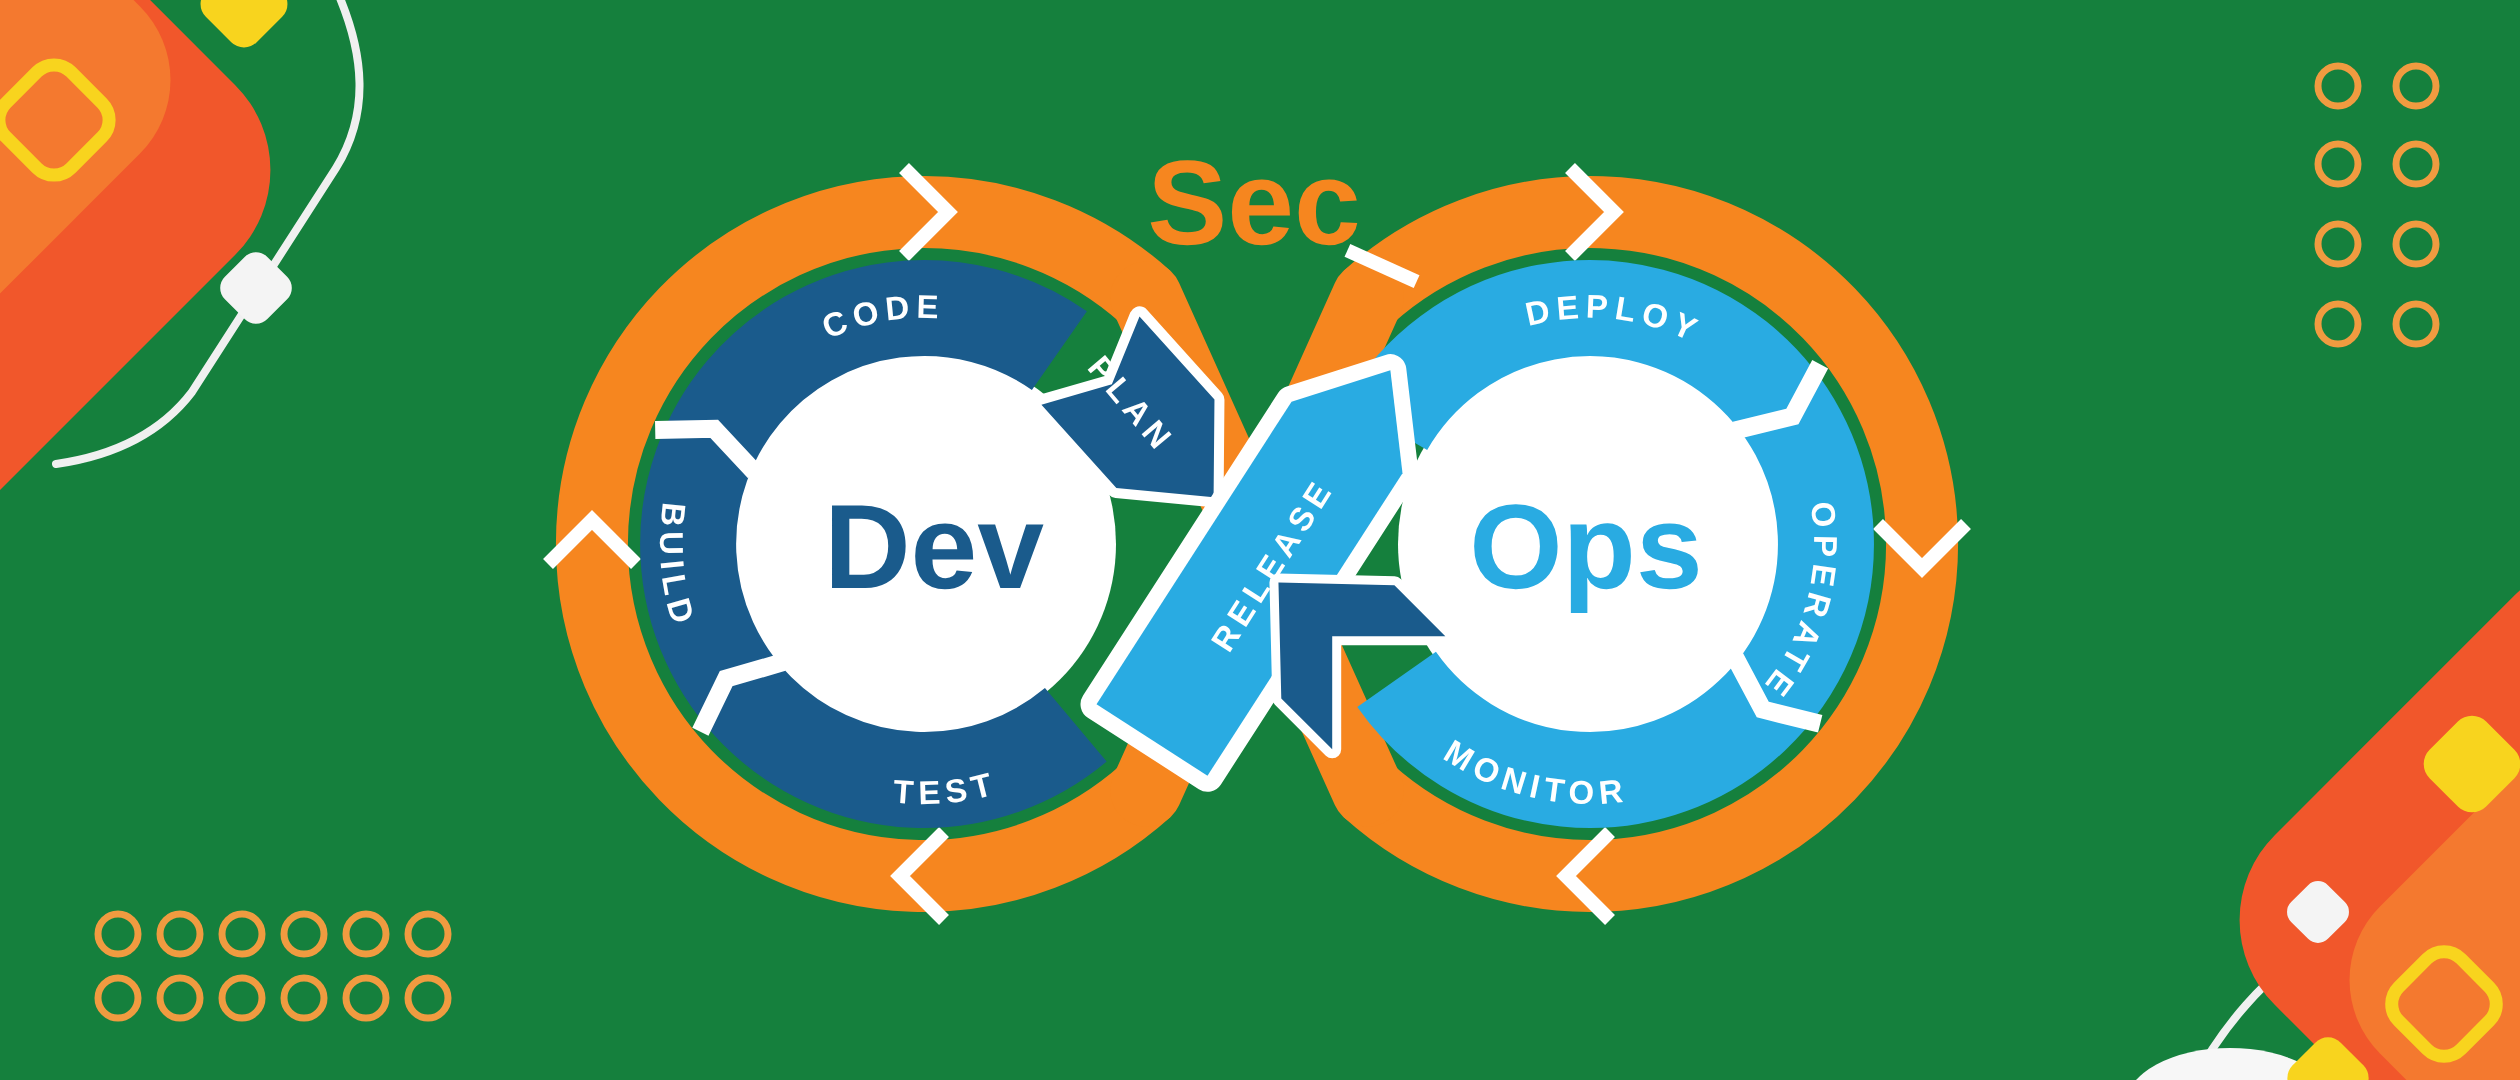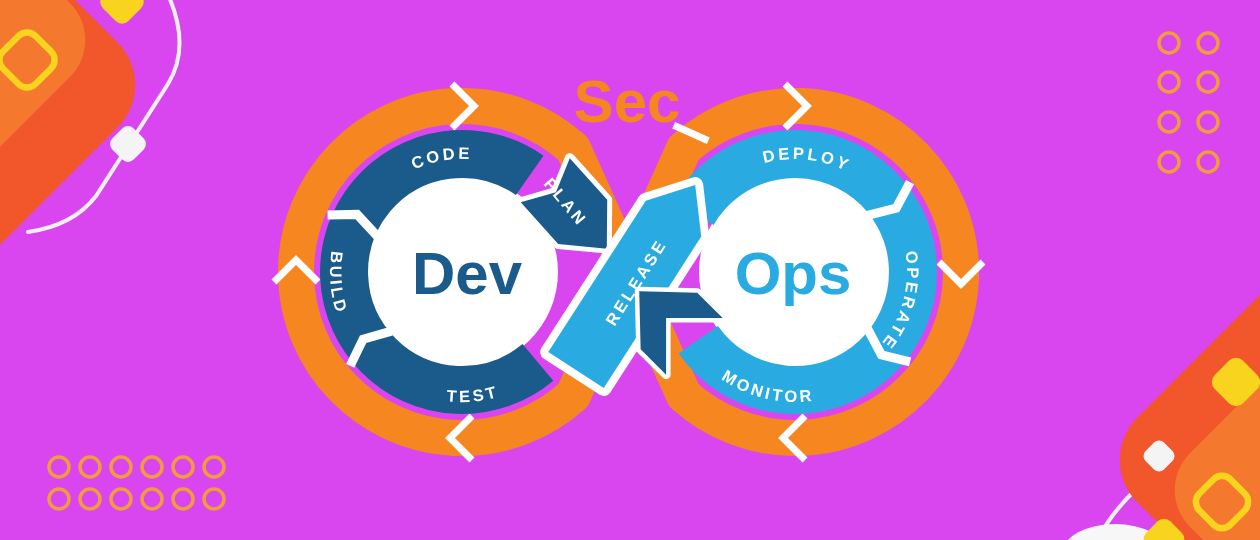--- a/index.html
+++ b/index.html
@@ -1,16 +1,16 @@
 <!DOCTYPE html>
 <html><head>
 <meta charset="utf-8">
 <style>
   html,body{margin:0;padding:0;background:#ffffff;}
-  .canvas{position:relative;width:1260px;height:540px;background:#d946ef;overflow:hidden;
+  .canvas{position:relative;width:1260px;height:540px;background:#15803d;overflow:hidden;
           font-family:"Liberation Sans", sans-serif;}
   svg text{font-family:"Liberation Sans", sans-serif;}
   .seg-label{font-size:16.5px;font-weight:700;letter-spacing:3px;fill:#ffffff;}
   .big-label{font-size:60px;font-weight:700;}
   .title-label{font-size:60px;font-weight:700;}
 </style>
 </head>
 <body>
 
 <div class="canvas">

